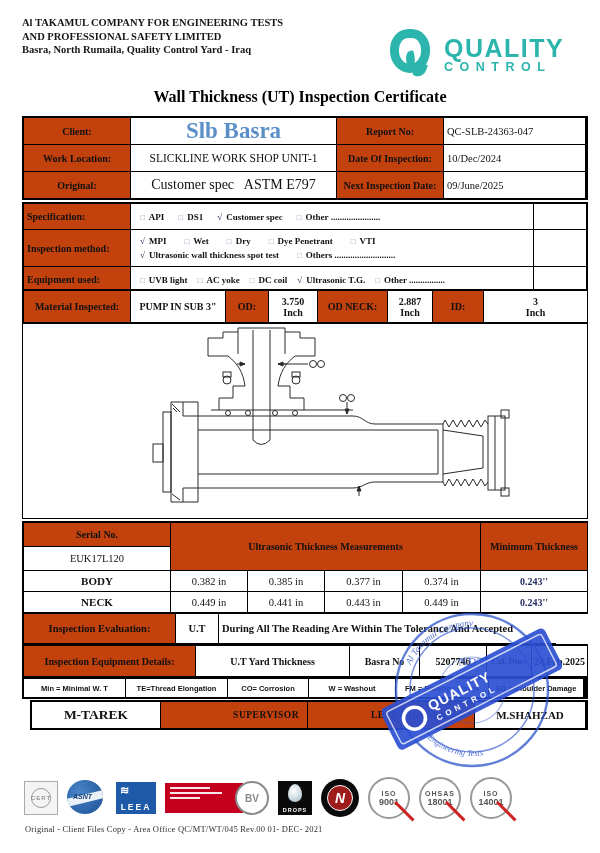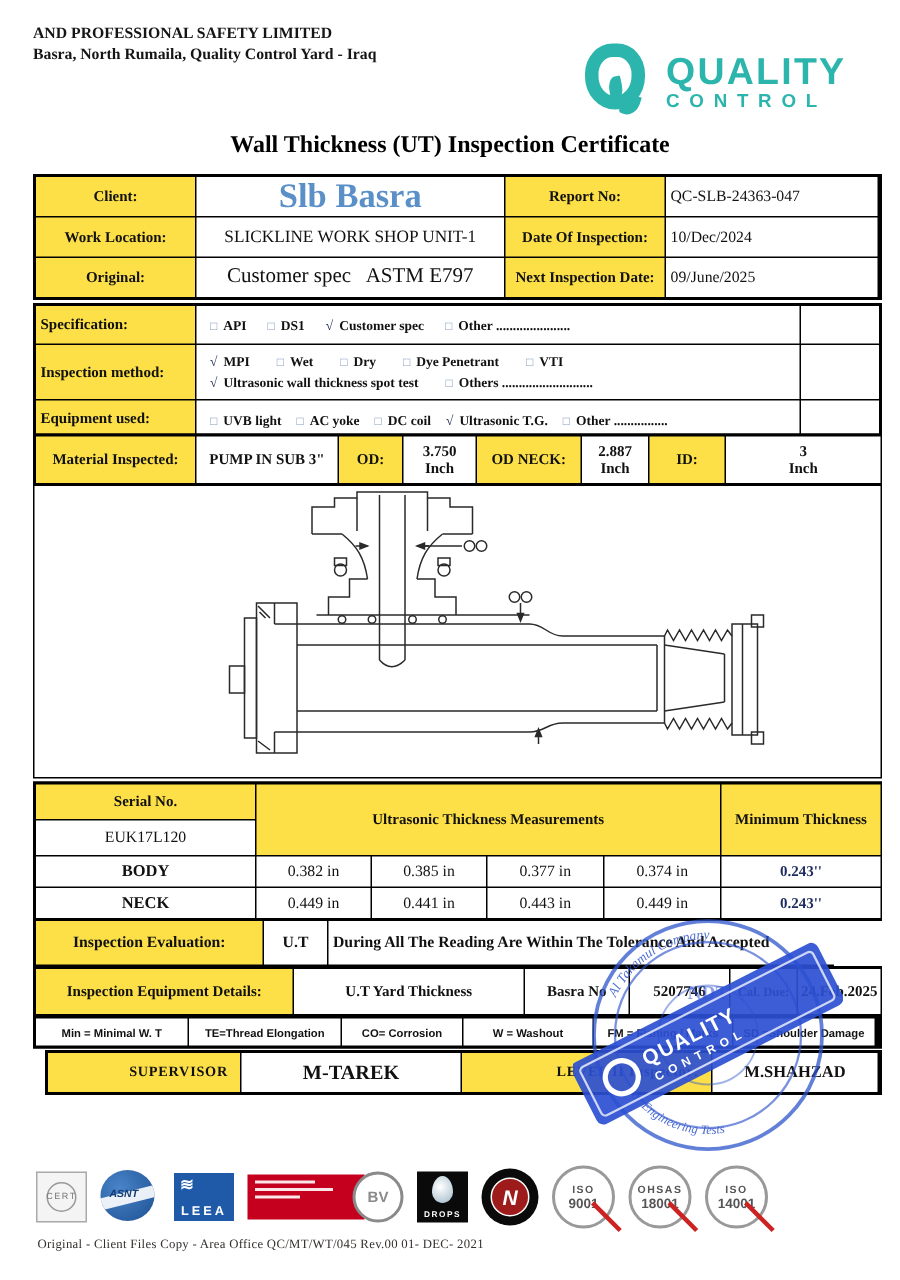--- a/index.html
+++ b/index.html
@@ -15,21 +15,21 @@
   .q-leaf { position:absolute; left:16px; top:22px; width:9px; height:16px; background:#2cb5ac; border-radius:60% 10% 60% 10%; transform:rotate(-12deg); }
   .qc-words { margin-left:8px; font-family:"Liberation Sans", sans-serif; color:#2cb5ac; }
   .qc-w1 { font-size:25px; font-weight:bold; letter-spacing:1.5px; line-height:24px; }
   .qc-w2 { font-size:12.5px; font-weight:bold; letter-spacing:6.5px; line-height:15px; }
 
   .doc-title { position:absolute; left:0; top:88px; width:100%; text-align:center; font-size:16px; font-weight:bold; color:#000; }
 
   
   .tbl { position:absolute; display:grid; border:2px solid #000; background:#000; grid-gap:1px; }
   .c { background:#fff; display:flex; align-items:center; justify-content:center; text-align:center; padding:1px 3px; font-size:10.5px; overflow:hidden; }
-  .c.gray { background:#fde047; font-weight:bold; font-size:10px; }
+  .c.gray { background:#c2410c; font-weight:bold; font-size:10px; }
   .c.left { justify-content:flex-start; text-align:left; }
   .c.col { flex-direction:column; line-height:11px; }
 
   .t1 { left:22px; top:116px; width:566px; grid-template-columns:106px 205px 106px 141px; grid-auto-rows:26px; }
   .client-v { color:#5a8fc8; font-weight:bold; font-size:23px; }
   .ref-v { font-size:14px; white-space:pre; }
   .wl-v { font-size:11.5px; }
 
   .t2 { left:22px; top:202px; width:566px; grid-template-columns:106px 402px 52px; grid-template-rows:25px 36px 25px; }
   .ckrow { display:flex; flex-wrap:wrap; align-content:center; gap:2px 14px; width:100%; padding-left:6px; }
@@ -92,20 +92,21 @@
   .pen { position:absolute; left:24px; top:24px; width:3px; height:26px; background:#c22; transform:rotate(-45deg); transform-origin:top left; }
 
   .footer { position:absolute; left:25px; top:824px; font-size:8.5px; color:#33302e; letter-spacing:0.2px; }
 </style>
 </head>
 <body>
 
 <div class="page">
 
   <div class="company">
+    <div>Al TAKAMUL COMPANY FOR ENGINEERING TESTS</div>
     <div>AND PROFESSIONAL SAFETY LIMITED</div>
     <div>Basra, North Rumaila, Quality Control Yard - Iraq</div>
   </div>
 
   <div class="qc-logo">
     <div class="q-mark">
       <div class="q-ring"></div>
         <div class="q-tail"></div>
         <div class="q-leaf"></div>
     </div>
@@ -333,22 +334,22 @@
   <div class="tbl t7">
     <div class="c">Min = Minimal W. T</div>
     <div class="c">TE=Thread Elongation</div>
     <div class="c">CO= Corrosion</div>
     <div class="c">W = Washout</div>
     <div class="c">FM = Fishing / Marks</div>
     <div class="c">SD =Shoulder Damage</div>
   </div>
 
   <div class="tbl t8">
+    <div class="c sig-name">M-TAREK</div>
     <div class="c gray">SUPERVISOR</div>
-    <div class="c sig-name">M-TAREK</div>
     <div class="c gray">LEVEL II Inspector:</div>
     <div class="c sig-name2">M.SHAHZAD</div>
   </div>
 
   <svg class="stamp" viewBox="0 0 180 180">
     <defs>
       <path id="arcTop" d="M 22,94 A 68,68 0 0 1 158,94"></path>
       <path id="arcBot" d="M 26,92 A 64,64 0 0 0 154,92"></path>
     </defs>
     <circle cx="90" cy="90" r="76" stroke="rgba(47,85,204,0.75)" stroke-width="2.5" fill="none"></circle>

